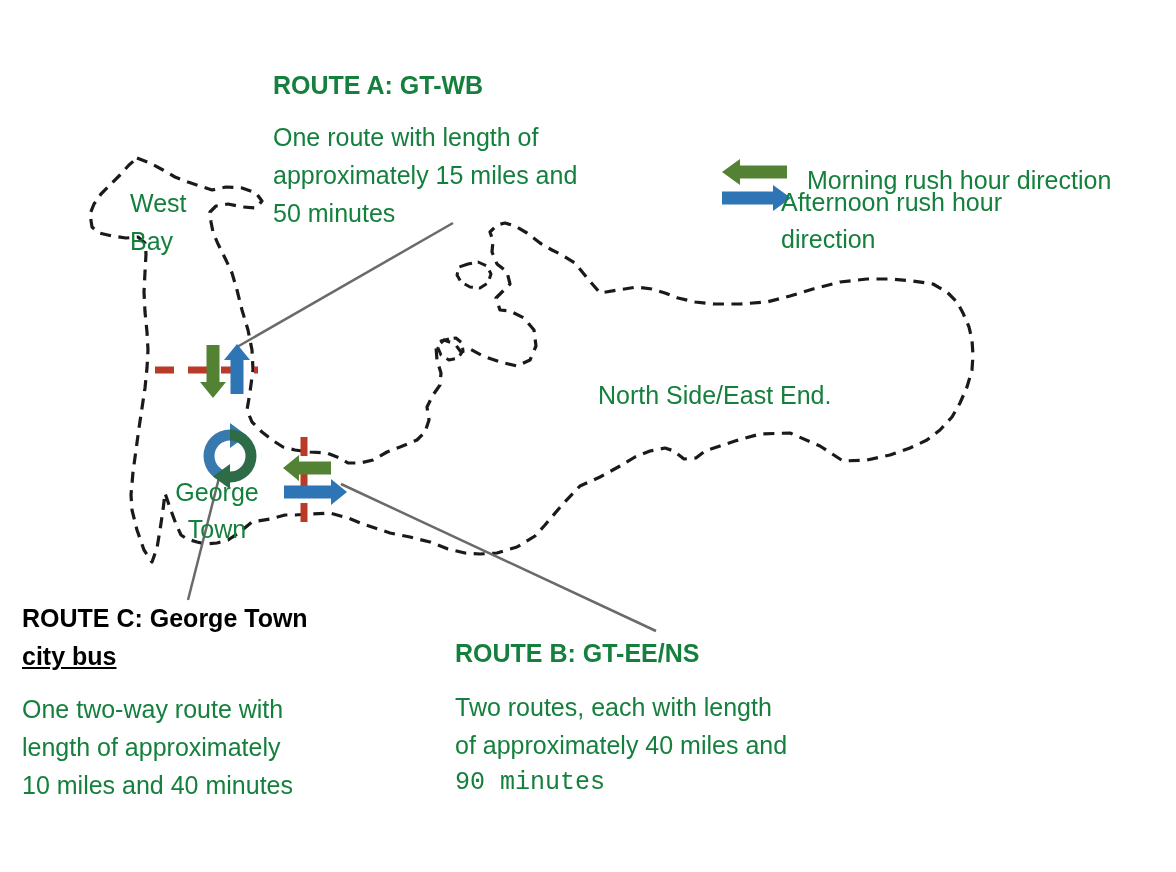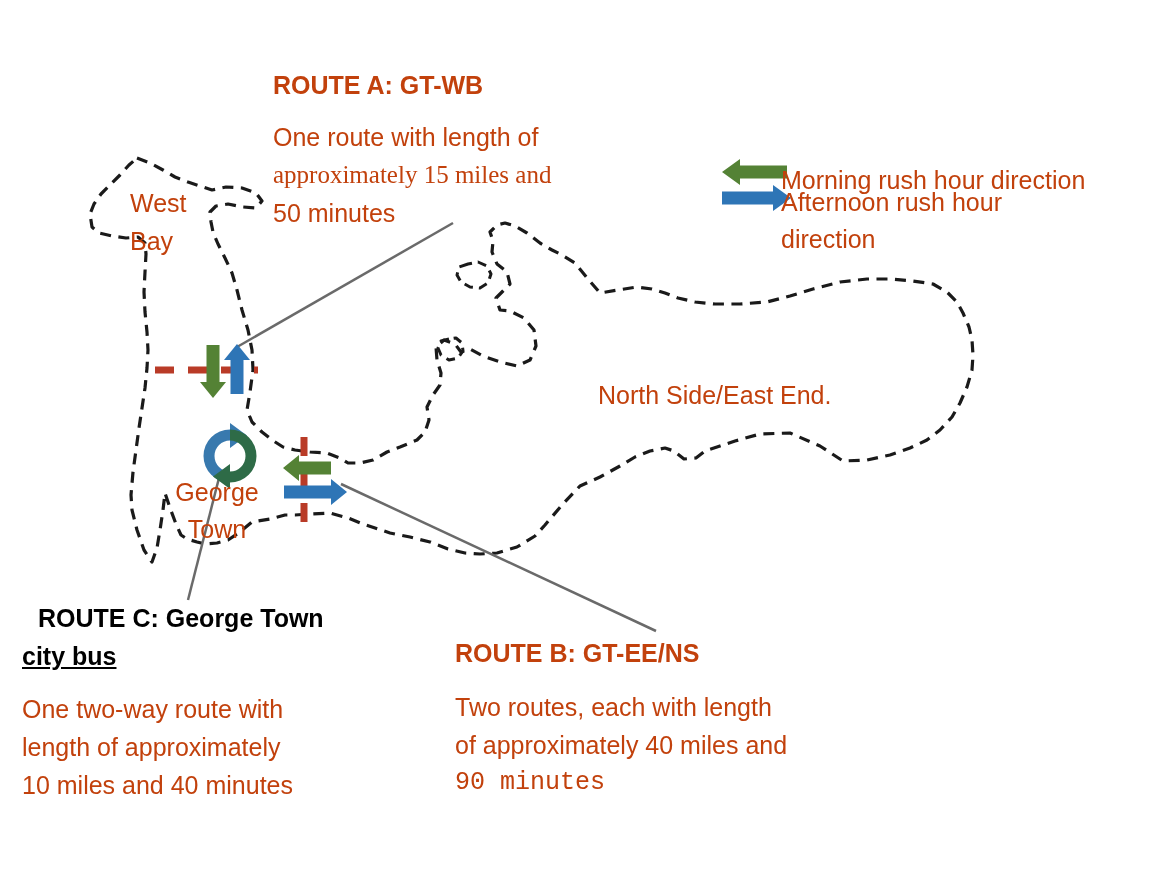--- a/index.html
+++ b/index.html
@@ -7,21 +7,21 @@
     position:relative;
     width:1176px;height:872px;
     background:#ffffff;
     overflow:hidden;
     font-family:"Liberation Sans",sans-serif;
   }
   #map-svg{position:absolute;left:0;top:0;}
   .t{
     position:absolute;
     font-family:"Liberation Sans",sans-serif;
-    color:#c2410c;
+    color:#15803d;
     font-size:25px;
     line-height:38px;
     white-space:pre;
   }
   .t.bold{font-weight:bold;}
   .t.black{color:#000000;}
   .t.wrap{white-space:normal;}
   .t.center{text-align:center;}
 </style>
 </head>
@@ -68,31 +68,31 @@
            L230,489 L213,476.5 L230,464 L230,471.5
            A15.5,15.5 0 0 0 245.5,456 A15.5,15.5 0 0 0 230,440.5 Z" fill="#2E6B47"></path>
     </g>
 
     <polygon points="787,165.5 787,178.5 740,178.5 740,185 722,172 740,159 740,165.5" fill="#548235"></polygon>
     <polygon points="722,191.5 722,204.5 773,204.5 773,211 791,198 773,185 773,191.5" fill="#2E75B6"></polygon>
   </svg>
 
   <div class="t bold" style="left:273px; top:66px;">ROUTE A: GT-WB</div>
   <div class="t" style="left:273px; top:118px;">One route with length of</div>
-  <div class="t" style="left:273px; top:156px;font-family:Liberation Serif, serif;">approximately 15 miles and</div>
+  <div class="t" style="left:273px; top:156px;">approximately 15 miles and</div>
   <div class="t" style="left:273px; top:194px;">50 minutes</div>
 
-  <div class="t" style="left:781px; top:161px;">Morning rush hour direction</div>
+  <div class="t" style="left:807px; top:161px;">Morning rush hour direction</div>
   <div class="t wrap" style="left:781px; top:184px; width:285px; line-height:37px;">Afternoon rush hour direction</div>
 
   <div class="t wrap" style="left:130px; top:184px; width:95px;">West Bay</div>
   <div class="t" style="left:592px; top:376px;margin-left:6px;">North Side/East End.</div>
   <div class="t wrap center" style="left:164px; top:474px; width:106px; line-height:37px;">George Town</div>
 
-  <div class="t bold black" style="left:38px; top:599px;">ROUTE C: George Town</div>
+  <div class="t bold black" style="left:22px; top:599px;">ROUTE C: George Town</div>
   <div class="t bold black" style="left:22px; top:637px;text-decoration:underline;">city bus</div>
   <div class="t" style="left:22px; top:690px;">One two-way route with</div>
   <div class="t" style="left:22px; top:728px;">length of approximately</div>
   <div class="t" style="left:22px; top:766px;">10 miles and 40 minutes</div>
 
   <div class="t" style="left:455px; top:688px;">Two routes, each with length</div>
   <div class="t bold" style="left:455px; top:634px;">ROUTE B: GT-EE/NS</div>
   <div class="t" style="left:455px; top:726px;">of approximately 40 miles and</div>
   <div class="t" style="left:455px; top:764px;font-family:Liberation Mono, monospace;">90 minutes</div>
 

